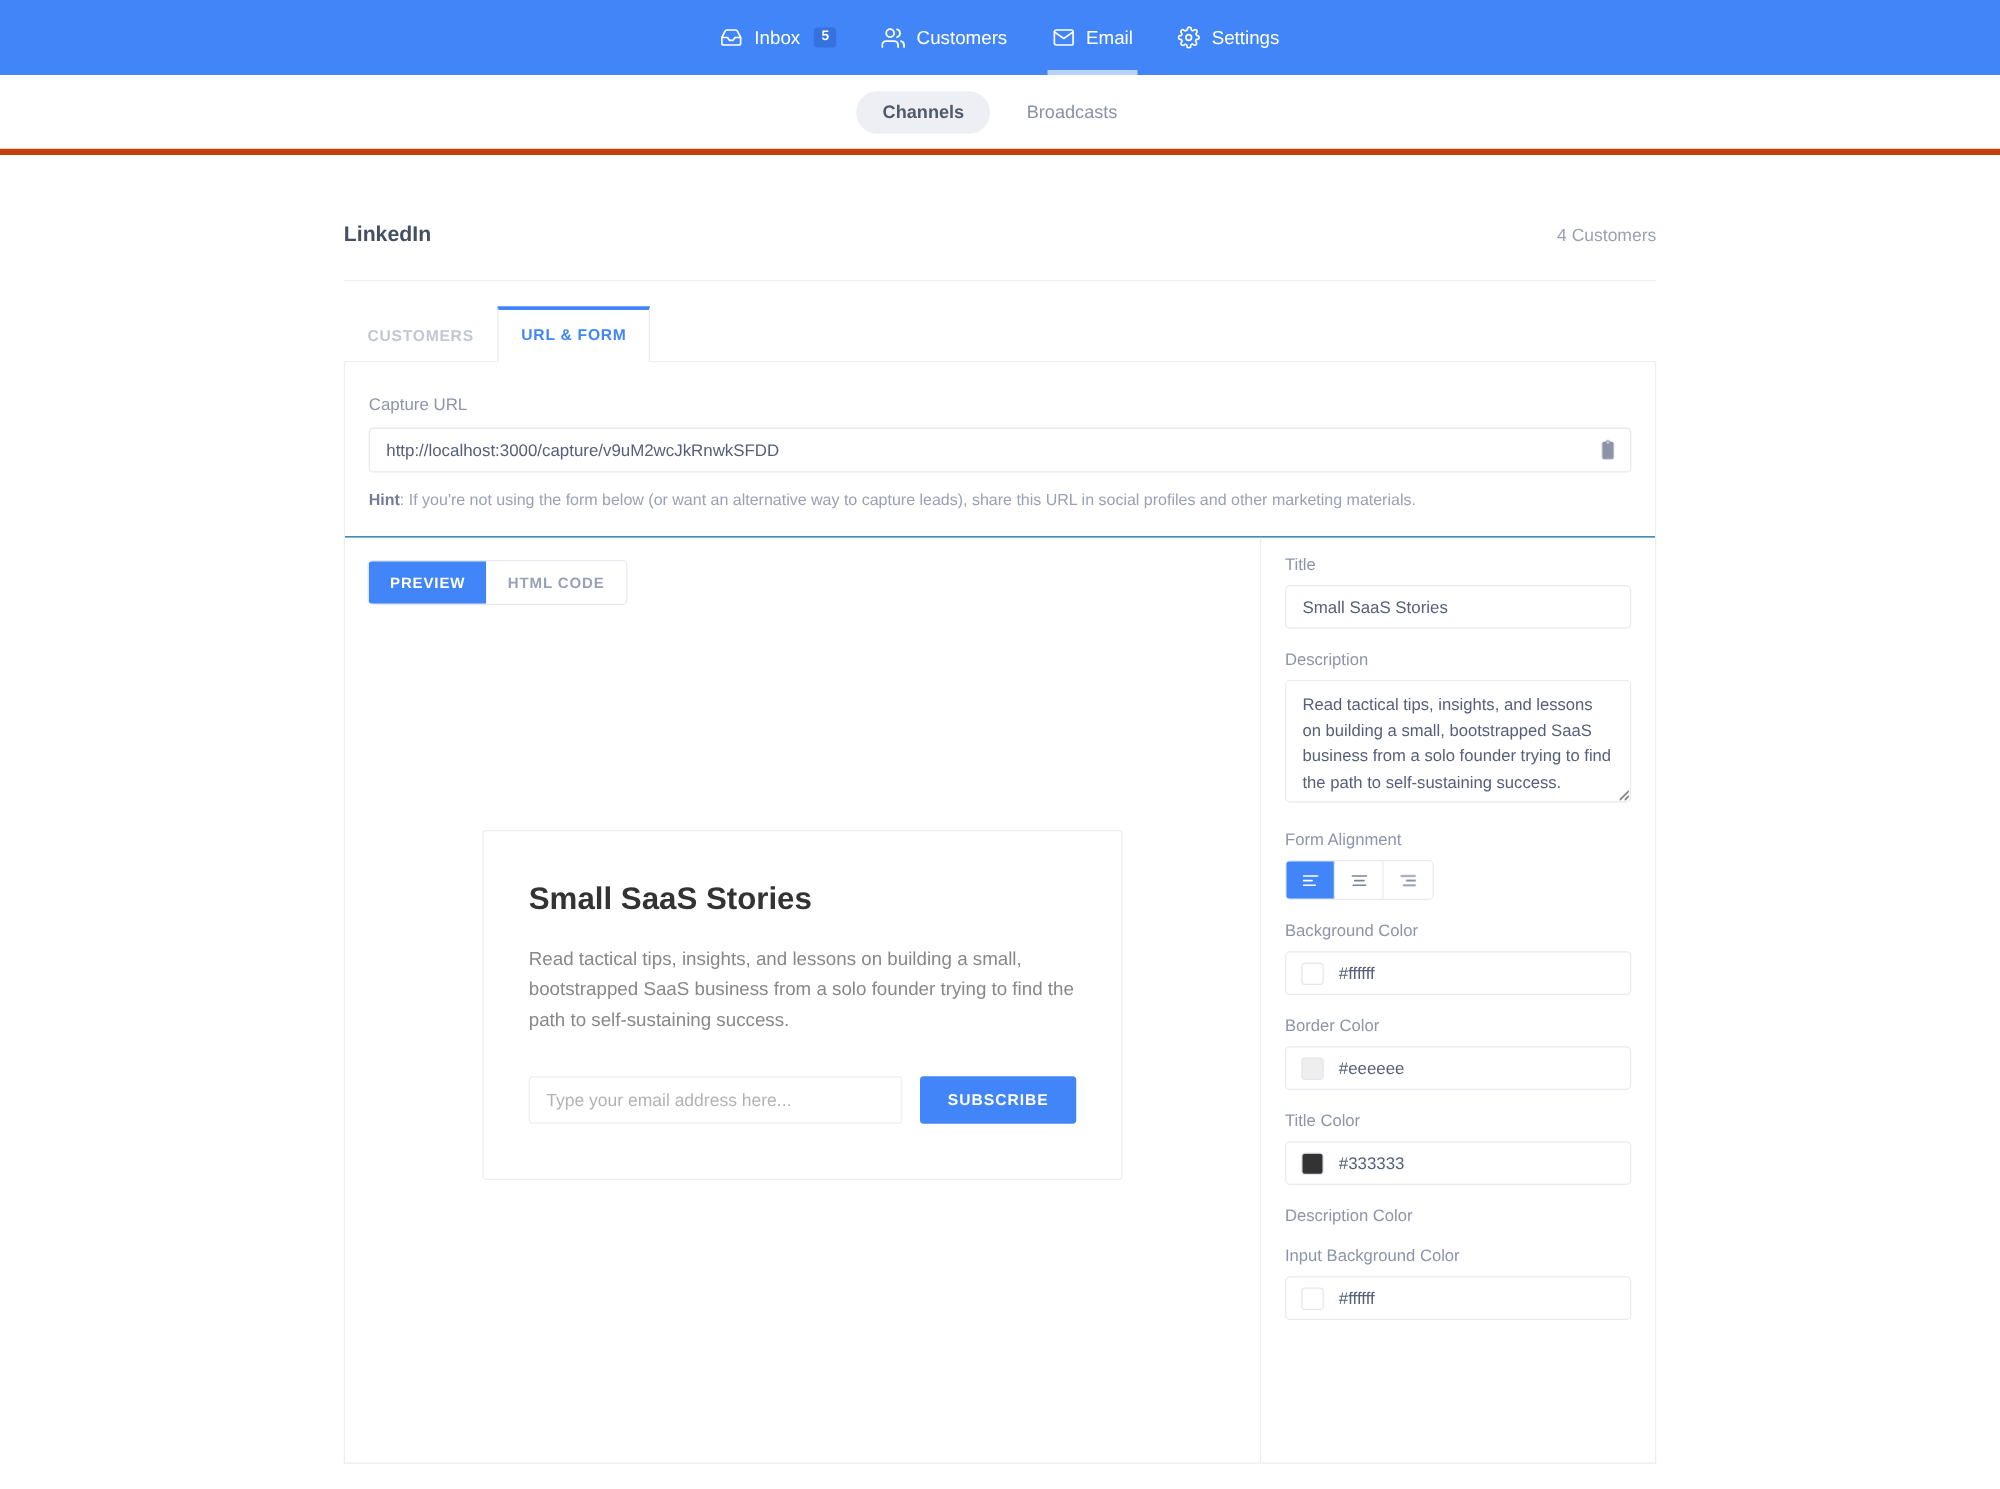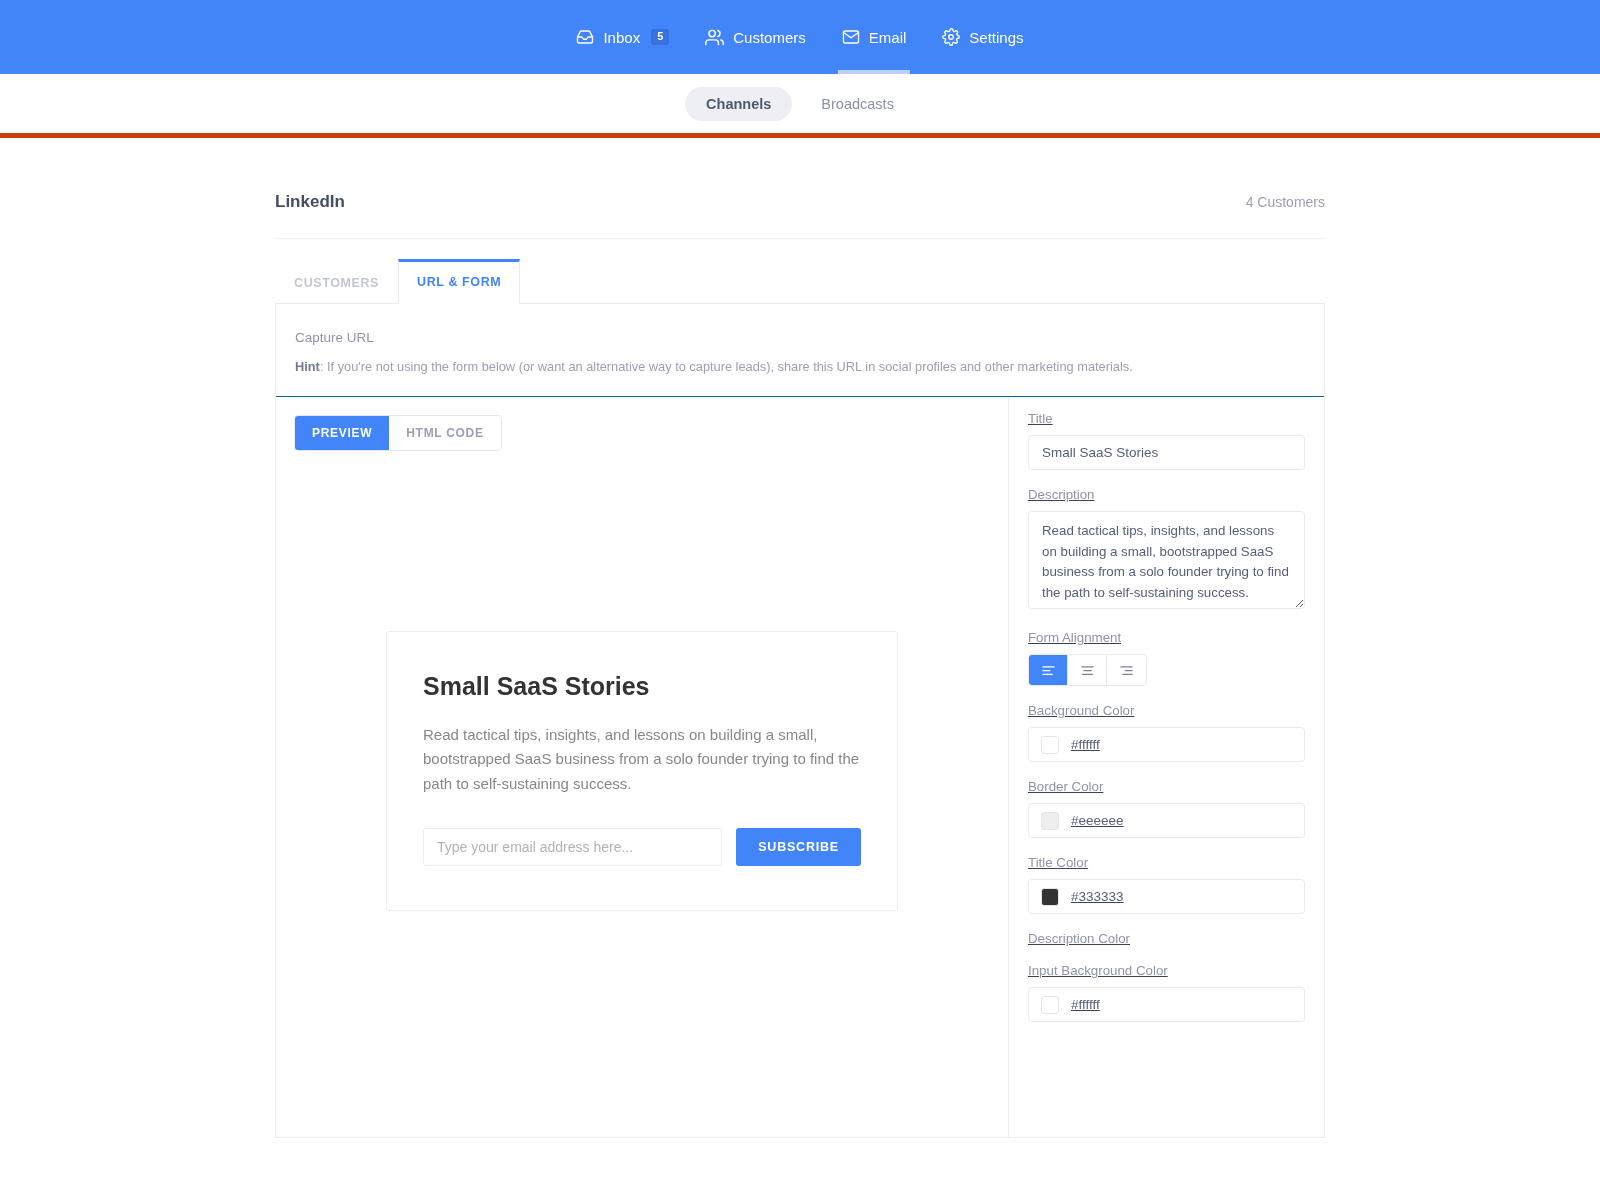--- a/index.html
+++ b/index.html
@@ -8,21 +8,21 @@
     width: 1600px;
     height: 1191px;
     background: #ffffff;
     font-family: "Liberation Sans", sans-serif;
     color: #3c4257;
     overflow: hidden;
   }
 
   
   .topnav {
-    height: 74px;
+    height: 60px;
     background: #4285f8;
     display: flex;
     align-items: stretch;
     justify-content: center;
     position: relative;
   }
   .nav-item {
     display: flex;
     align-items: center;
     gap: 9px;
@@ -234,21 +234,21 @@
     font-size: 12.5px;
     font-weight: bold;
     letter-spacing: .8px;
     padding: 0 22px;
     cursor: pointer;
     font-family: "Liberation Sans", sans-serif;
   }
 
   
   .set-label { font-size: 13.3px; color: #8e95a9; margin: 0 0 9px; }
-  .set-group { margin-bottom: 17px; text-decoration: underline; }
+  .set-group { margin-bottom: 17px; }
   .set-input {
     width: 100%;
     height: 35px;
     border: 1px solid #e8eaf0;
     border-radius: 4px;
     padding: 0 13px;
     font-size: 13.5px;
     color: #56607a;
     background: #ffffff;
     outline: none;
@@ -365,20 +365,28 @@
 
   <div class="tabs">
     <div class="tab">CUSTOMERS</div>
     <div class="tab active">URL &amp; FORM</div>
   </div>
 
   <div class="card">
 
     <div class="url-block">
       <div class="field-label">Capture URL</div>
+      <div class="url-input-wrap">
+        <input class="url-input" type="text" readonly="" value="http://localhost:3000/capture/v9uM2wcJkRnwkSFDD" style="">
+        <button class="copy-btn" title="Copy">
+          <svg width="16" height="17" viewBox="0 0 24 24" fill="#8c93a8">
+            <path d="M16 2h-2.18A3 3 0 0 0 11 0a3 3 0 0 0-2.82 2H6a2 2 0 0 0-2 2v17a2 2 0 0 0 2 2h10a2 2 0 0 0 2-2V4a2 2 0 0 0-2-2zm-5-.2a1.2 1.2 0 1 1 0 2.4 1.2 1.2 0 0 1 0-2.4z"></path>
+          </svg>
+        </button>
+      </div>
       <div class="hint">
         <b>Hint</b><span>: If you're not using the form below (or want an alternative way to capture leads), share this URL in social profiles and other marketing materials.</span>
       </div>
     </div>
 
     <div class="split">
 
       <div class="preview-col">
         <div class="seg">
           <button class="seg-btn active">PREVIEW</button>

